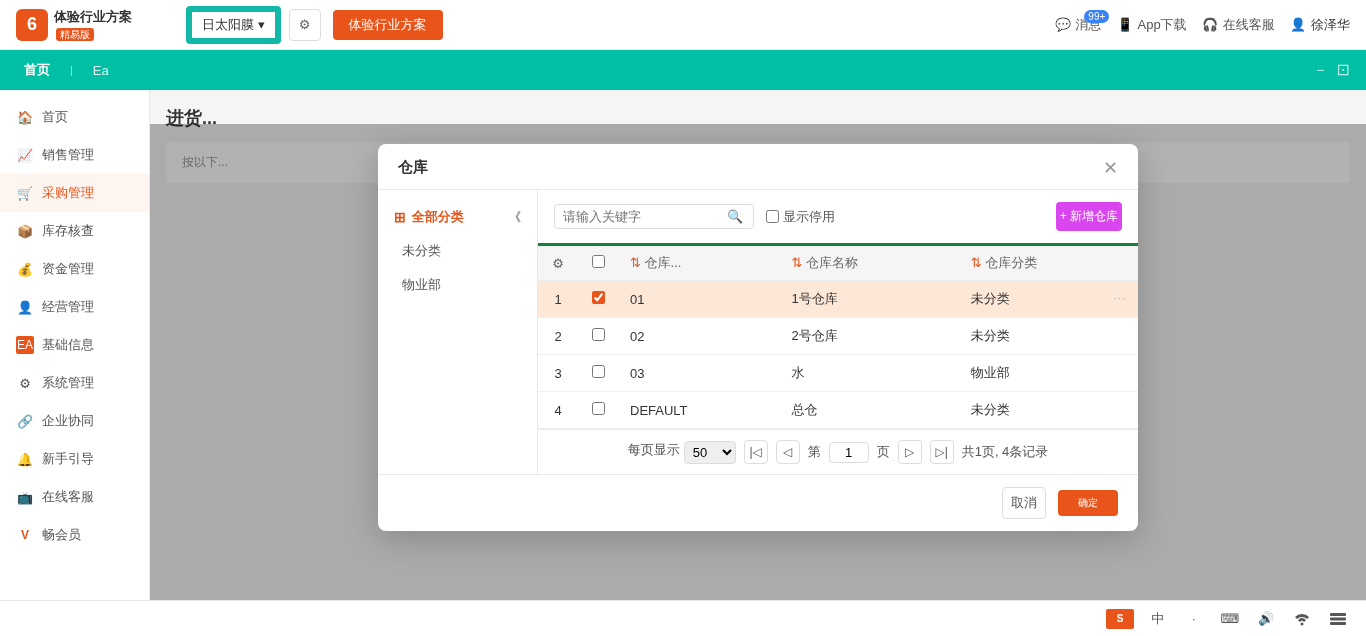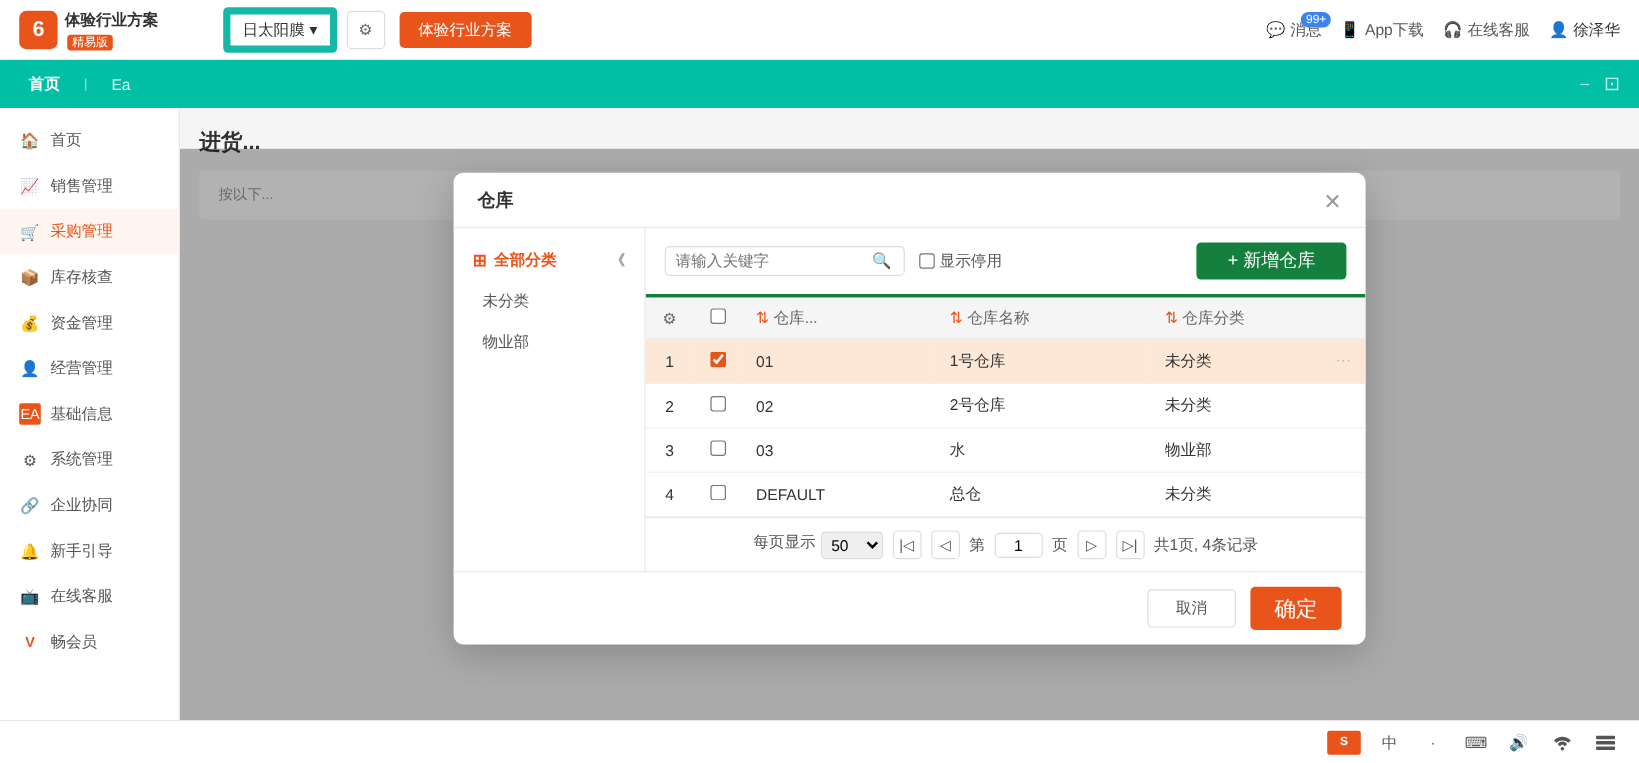--- a/index.html
+++ b/index.html
@@ -182,22 +182,22 @@
       border: none; outline: none; font-size: 13px; color: #555; width: 160px;
       background: transparent;
     }
     .search-icon { color: #999; }
     .show-disabled {
       display: flex; align-items: center; gap: 4px; color: #555; cursor: pointer;
     }
     .show-disabled input[type=checkbox] { cursor: pointer; }
     .add-btn {
       margin-left: auto;
-      background: #15803d; color: #fff; border: none;
-      padding: 6px 26px; border-radius: 4px; cursor: pointer; font-size: 15px;
+      background: #d946ef; color: #fff; border: none;
+      padding: 6px 4px; border-radius: 4px; cursor: pointer; font-size: 12px;
       white-space: nowrap;
     }
 
     
     .data-table {
       flex: 1;
       overflow-y: auto;
     }
     table {
       width: 100%;
@@ -247,26 +247,26 @@
     }
     .total-info { color: #555; }
 
     
     .modal-footer {
       display: flex; align-items: center; justify-content: flex-end; gap: 12px;
       padding: 12px 20px;
       border-top: 1px solid #e8e8e8;
     }
     .cancel-btn {
-      padding: 6px 23px; border: 1px solid #ddd; border-radius: 4px;
+      padding: 6px 8px; border: 1px solid #ddd; border-radius: 4px;
       background: #fff; cursor: pointer; font-size: 13px; color: #555;
     }
     .confirm-btn {
       padding: 6px 20px; border: none; border-radius: 4px;
-      background: #e8541a; color: #fff; cursor: pointer; font-size: 18px;
+      background: #e8541a; color: #fff; cursor: pointer; font-size: 10px;
     }
 
     
     .bg-page {
       position: absolute; top: 0; left: 0; right: 0; bottom: 0;
       padding: 16px;
     }
     .page-title { font-size: 18px; font-weight: bold; color: #333; margin-bottom: 12px; }
     .filter-bar {
       background: #fff; border-radius: 4px; padding: 12px 16px;

